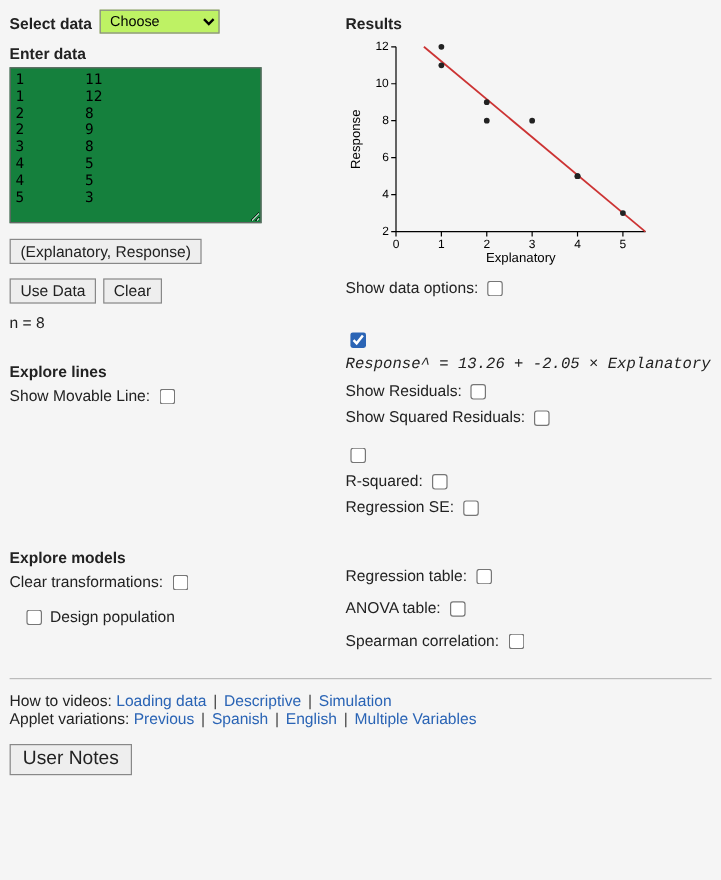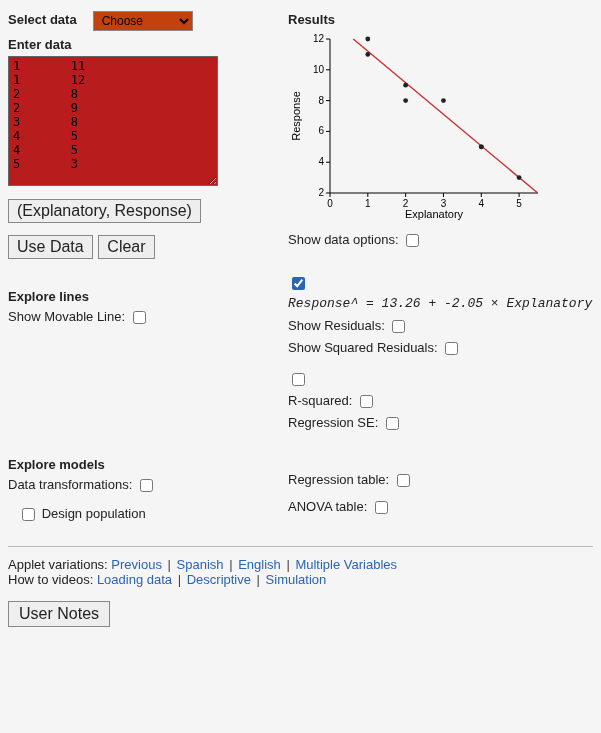--- a/index.html
+++ b/index.html
@@ -9,33 +9,33 @@
     font-family: Arial, sans-serif;
     font-size: 13px;
     background: #f5f5f5;
     color: #222;
     width: 601px;
   }
   .container { display: flex; gap: 20px; }
   .left-col { width: 260px; }
   .right-col { flex: 1; }
   .section-label { font-weight: bold; margin: 4px 0; }
-  .select-row { display: flex; align-items: flex-end; gap: 16px; margin-bottom: 6px; }
+  .select-row { display: flex; align-items: flex-start; gap: 6px; margin-bottom: 6px; }
   select {
-    border: 1px solid #888; background: #c2410c; padding: 1px 4px;
+    border: 1px solid #888; background: #bef264; padding: 1px 4px;
     font-size: 12px; width: 100px;
   }
   textarea {
     width: 210px; height: 130px; border: 1px solid #666;
     font-family: monospace; font-size: 12px; padding: 2px 4px;
-    background: #b91c1c; resize: both; overflow: auto;
+    background: #15803d; resize: both; overflow: auto;
   }
   .btn {
     border: 1px solid #888; background: #eee; padding: 2px 8px;
-    font-size: 16px; margin: 4px 2px 4px 0; display: inline-block;
+    font-size: 13px; margin: 4px 2px 4px 0; display: inline-block;
     cursor: pointer;
   }
   .explan { margin-top: 6px; }
   .btn-row { margin: 4px 0; }
   .check-row { margin: 4px 0; }
   input[type="checkbox"] { margin-left: 4px; vertical-align: middle; }
   .chart-area { width: 260px; height: 190px; position: relative; margin-bottom: 10px; }
   .chart-svg { width: 100%; height: 100%; }
   .equation { font-family: "Courier New", monospace; font-style: italic; font-size: 13px; margin: 2px 0 6px 0; }
   .options-group { margin: 12px 0; }
@@ -75,20 +75,21 @@
 4	5
 4	5
 5	3</textarea>
     <div class="explan">
       <span class="btn">(Explanatory, Response)</span>
     </div>
     <div class="btn-row">
       <span class="btn">Use Data</span>
       <span class="btn">Clear</span>
     </div>
+    <div>n = 8</div>
 
     <div style="margin-top:26px;">
       <div class="section-label">Explore lines</div>
       <div class="check-row">
         <span>Show Movable Line:</span>
         <input type="checkbox" style="">
       </div>
     </div>
   </div>
 
@@ -168,51 +169,55 @@
         <input type="checkbox" style="">
       </div>
     </div>
   </div>
 </div>
 
 <div class="two-col-row">
   <div class="lcol">
     <div class="section-label">Explore models</div>
     <div class="check-row">
-      <span>Data transformations:</span>
+      <span>Clear transformations:</span>
       <input type="checkbox" style="">
     </div>
     <div style="margin-top:10px;">
       <div class="check-row" style="margin-left:10px;">
         <input type="checkbox" style="">
         <span>Design population</span>
       </div>
     </div>
   </div>
   <div class="rcol">
     <div class="opt" style="margin-top:18px;">
       <span>Regression table:</span>
       <input type="checkbox" style="">
     </div>
     <div class="opt" style="margin-top:8px;">
       <span>ANOVA table:</span>
       <input type="checkbox" style="">
     </div>
+    <div class="opt" style="margin-top:8px;">
+      <span>Spearman correlation:</span>
+      <input type="checkbox" style="">
+    </div>
   </div>
 </div>
 
 <hr>
 
 <div class="footer-links">
+  <div>
+    <span class="lbl">How to videos:</span>
+    <span id="howto-links"><a href="#" class="lnk"> Loading data </a><span class="sep">|</span><a href="#" class="lnk"> Descriptive </a><span class="sep">|</span><a href="#" class="lnk"> Simulation </a></span>
+  </div>
   <div>
     <span class="lbl">Applet variations:</span>
     <span id="variations-links"><a href="#" class="lnk"> Previous </a><span class="sep">|</span><a href="#" class="lnk"> Spanish </a><span class="sep">|</span><a href="#" class="lnk"> English </a><span class="sep">|</span><a href="#" class="lnk"> Multiple Variables </a></span>
   </div>
-  <div>
-    <span class="lbl">How to videos:</span>
-    <span id="howto-links"><a href="#" class="lnk"> Loading data </a><span class="sep">|</span><a href="#" class="lnk"> Descriptive </a><span class="sep">|</span><a href="#" class="lnk"> Simulation </a></span>
-  </div>
 </div>
 
 <span class="user-notes-btn">User Notes</span>
 
 
 
 
 </body></html>

